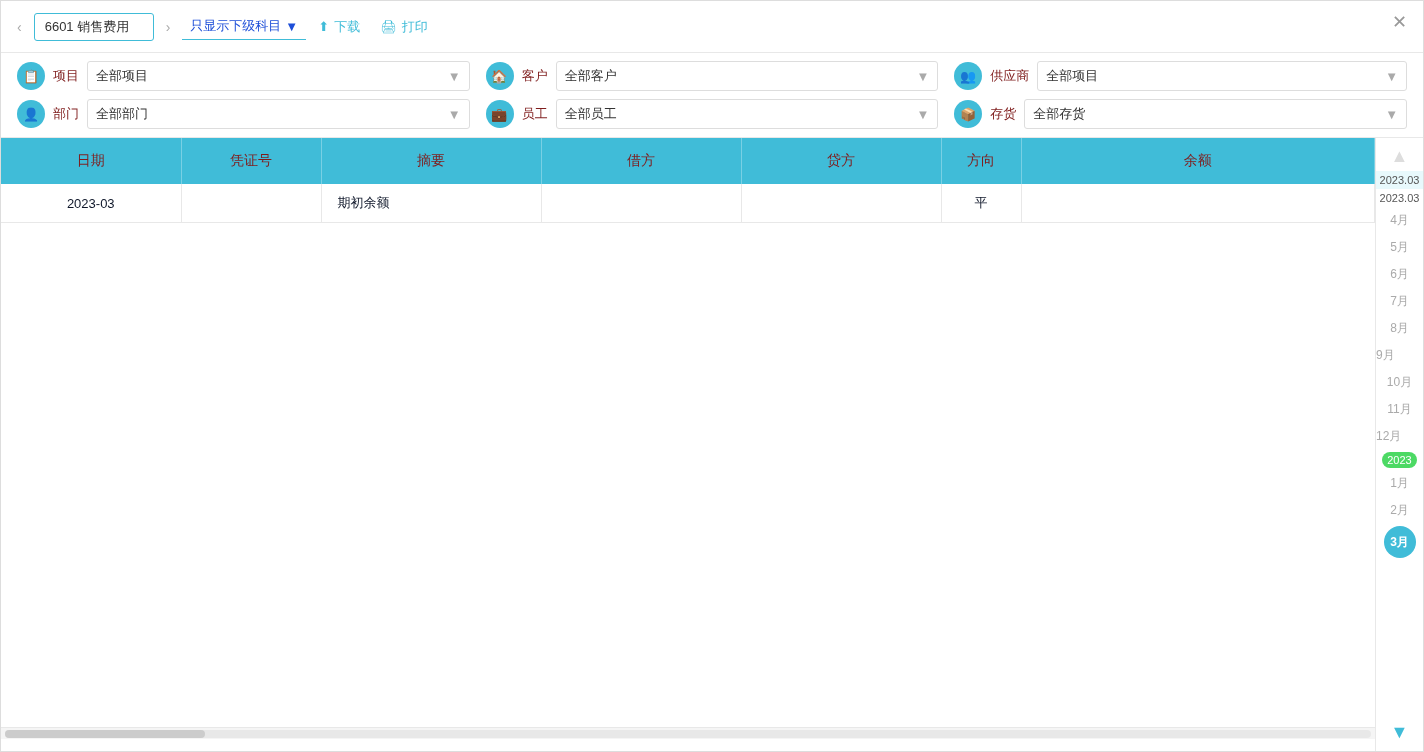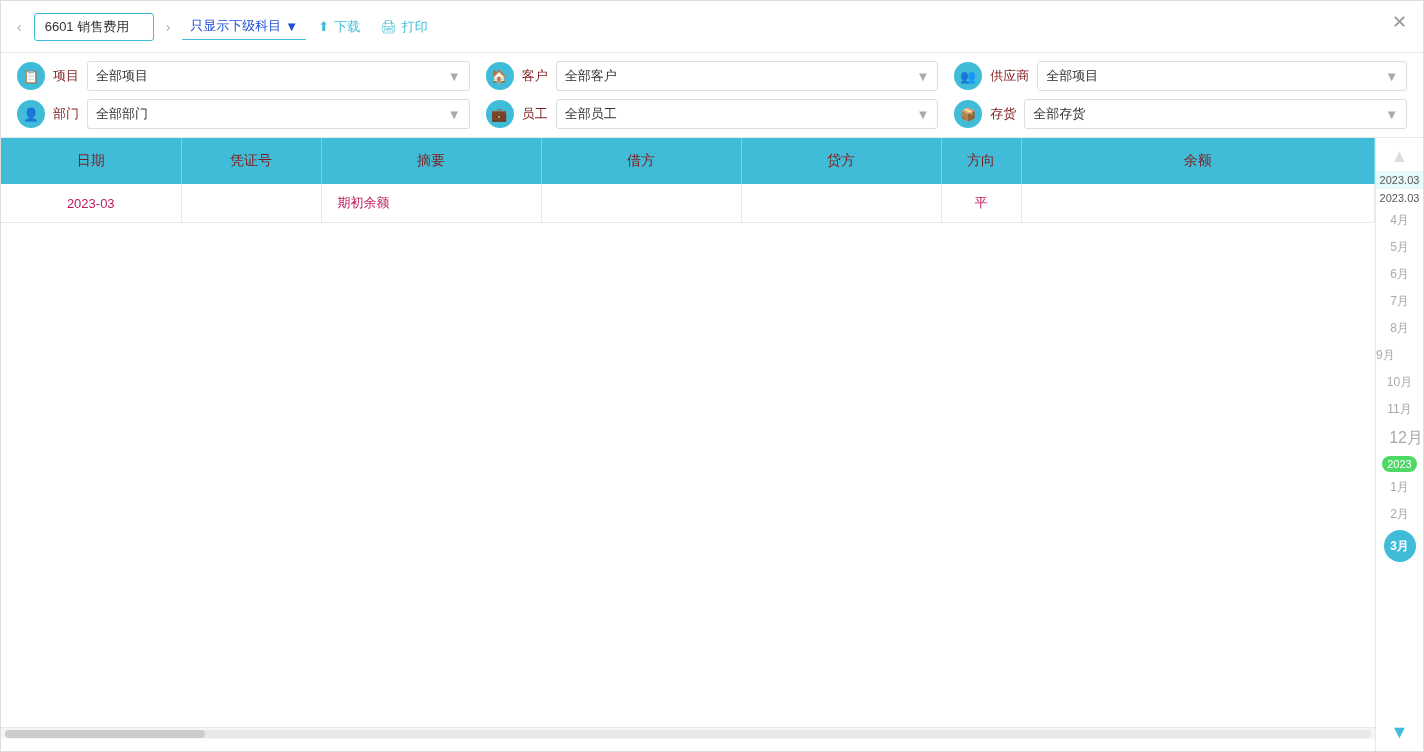--- a/index.html
+++ b/index.html
@@ -130,21 +130,21 @@
       font-weight: normal;
       font-size: 14px;
       border-right: 1px solid rgba(255,255,255,0.3);
     }
     tbody tr {
       border-bottom: 1px solid #e8e8e8;
     }
     tbody td {
       padding: 10px 12px;
       text-align: center;
-      color: #be185d;
+      color: #0f172a;
       border-right: 1px solid #e8e8e8;
       font-size: 13px;
     }
     
     .right-sidebar {
       width: 48px;
       background: #fff;
       border-left: 1px solid #e8e8e8;
       display: flex;
       flex-direction: column;
@@ -293,21 +293,21 @@
       <div style="color:#555; font-size:11px; padding:3px 2px; cursor:pointer; text-align:center; width:100%;">2023.03</div>
 
       <div style="color:#aaa; font-size:12px; padding:5px 0; cursor:pointer; text-align:center; width:100%;">4月</div>
       <div style="color:#aaa; font-size:12px; padding:5px 0; cursor:pointer; text-align:center; width:100%;">5月</div>
       <div style="color:#aaa; font-size:12px; padding:5px 0; cursor:pointer; text-align:center; width:100%;">6月</div>
       <div style="color:#aaa; font-size:12px; padding:5px 0; cursor:pointer; text-align:center; width:100%;">7月</div>
       <div style="color:#aaa; font-size:12px; padding:5px 0; cursor:pointer; text-align:center; width:100%;">8月</div>
       <div style="color:#aaa; font-size:12px; padding:5px 0; cursor:pointer; text-align:left; width:100%;">9月</div>
       <div style="color:#aaa; font-size:12px; padding:5px 0; cursor:pointer; text-align:center; width:100%;">10月</div>
       <div style="color:#aaa; font-size:12px; padding:5px 0; cursor:pointer; text-align:center; width:100%;">11月</div>
-      <div style="color:#aaa; font-size:16px; padding:5px 0; cursor:pointer; text-align:right; width:100%;">12月</div>
+      <div style="color:#aaa; font-size:12px; padding:5px 0; cursor:pointer; text-align:left; width:100%;">12月</div>
 
       <div style="background:#4cd964; color:white; border-radius:10px; padding:2px 5px; font-size:11px; margin:2px auto; cursor:pointer;">2023</div>
 
       <div style="color:#aaa; font-size:12px; padding:5px 0; cursor:pointer; text-align:center; width:100%;">1月</div>
       <div style="color:#aaa; font-size:12px; padding:5px 0; cursor:pointer; text-align:center; width:100%;">2月</div>
 
       <div style="display:flex; align-items:center; justify-content:center; margin:2px auto;">
         <div style="background:#40bcd8; color:white; border-radius:50%; width:32px; height:32px; display:flex; align-items:center; justify-content:center; font-size:12px; font-weight:bold;">3月</div>
       </div>
 

